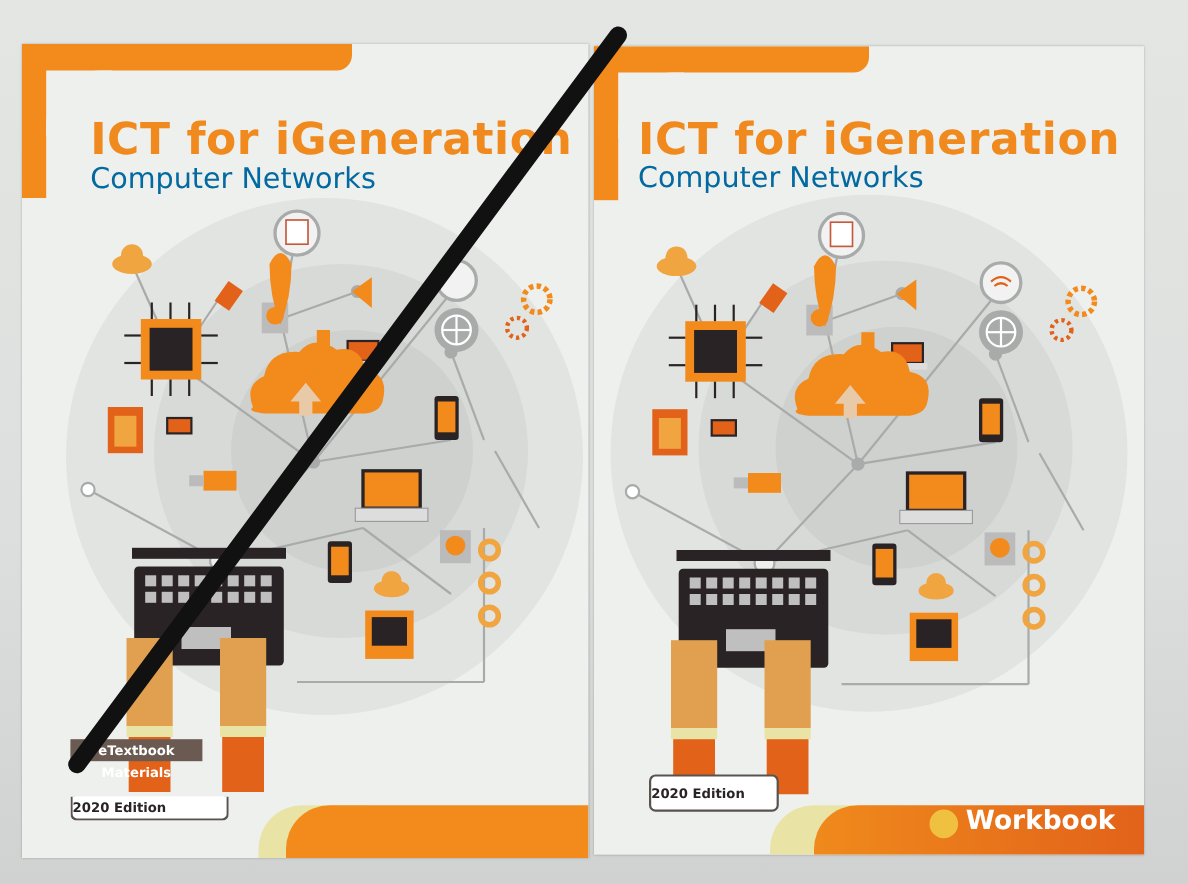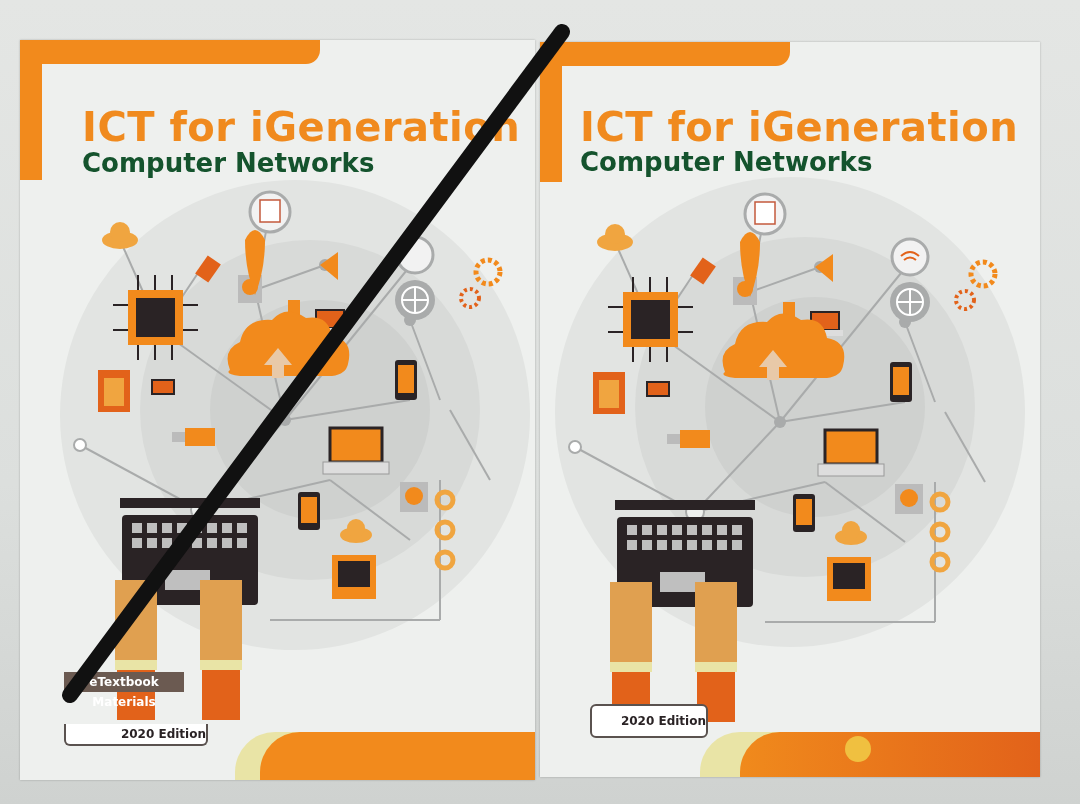--- a/index.html
+++ b/index.html
@@ -6,23 +6,23 @@
   body{width:1080px;height:804px;overflow:hidden;background:#d9dcda;font-family:"DejaVu Sans",sans-serif;position:relative;}
   .table-surface{position:absolute;left:0;top:0;width:1080px;height:804px;background:linear-gradient(180deg,#e4e6e4 0%,#dcdfdd 60%,#cfd2d0 100%);}
   .book{position:absolute;background:#eef0ee;box-shadow:0 0 2px rgba(0,0,0,.25);overflow:hidden;}
   .book-left{left:20px;top:40px;width:515px;height:740px;}
   .book-right{left:540px;top:42px;width:500px;height:735px;}
   .top-band{position:absolute;left:0;top:0;height:24px;background:#f28a1c;border-bottom-right-radius:14px;}
   .top-band::after{content:"";position:absolute;right:-16px;top:0;width:22px;height:24px;background:#e9e4a6;border-bottom-right-radius:14px;z-index:-1;}
   .side-band{position:absolute;left:0;top:0;width:22px;height:140px;background:#f28a1c;}
   .side-curve{position:absolute;left:22px;top:24px;width:60px;height:60px;background:#eef0ee;border-top-left-radius:50px;}
   .title{position:absolute;font-weight:bold;color:#f08a1e;font-size:40px;letter-spacing:0.5px;}
-  .subtitle{position:absolute;font-weight:bold;color:#14532d;font-size:26px;}
+  .subtitle{position:absolute;font-weight:normal;color:#0369a1;font-size:26px;}
   .circle{position:absolute;border-radius:50%;}
-  .edition-box{position:absolute;background:#fff;border:2px solid #5a524f;border-radius:6px;text-align:right;font-weight:bold;font-size:12px;color:#2a2325;}
+  .edition-box{position:absolute;background:#fff;border:2px solid #5a524f;border-radius:6px;text-align:left;font-weight:bold;font-size:12px;color:#2a2325;}
   .etext-label{position:absolute;background:#6b5a51;color:#fff;font-weight:bold;font-size:12px;text-align:center;}
   .bottom-band{position:absolute;bottom:0;height:48px;background:#f28a1c;border-top-left-radius:40px;}
   .bottom-band-yellow{position:absolute;bottom:0;height:48px;background:#e9e4a6;border-top-left-radius:40px;}
   .workbook-label{position:absolute;color:#fff;font-weight:bold;font-size:24px;}
   .strike{position:absolute;left:60px;top:20px;width:520px;height:690px;pointer-events:none;}
   svg{display:block;}
 </style>
 </head>
 <body>
 
@@ -391,17 +391,18 @@
         <rect x="182" y="490" width="38" height="60" fill="#e2621a"></rect>
       </g>
   </svg>
 
   <div class="bottom-band-yellow" style="left:160px;width:120px;height:45px;"></div>
   <div class="bottom-band" style="left:200px;width:300px;height:45px;background:linear-gradient(90deg,#f08a1c,#e2621a);"></div>
 
   <div class="edition-box" style="left:50px;top:662px;width:114px;height:30px;line-height:30px;">2020 Edition</div>
 
   <div style="position:absolute;left:305px;top:694px;width:26px;height:26px;border-radius:50%;background:#f0c040;"></div>
+  <div class="workbook-label" style="left:338px;top:690px;">Workbook</div>
 </div>
 
 <svg class="strike" viewBox="0 0 520 690">
   <path d="M502 12 L10 675" stroke="#111111" stroke-width="16" stroke-linecap="round" fill="none"></path>
 </svg>
 
 </body></html>

